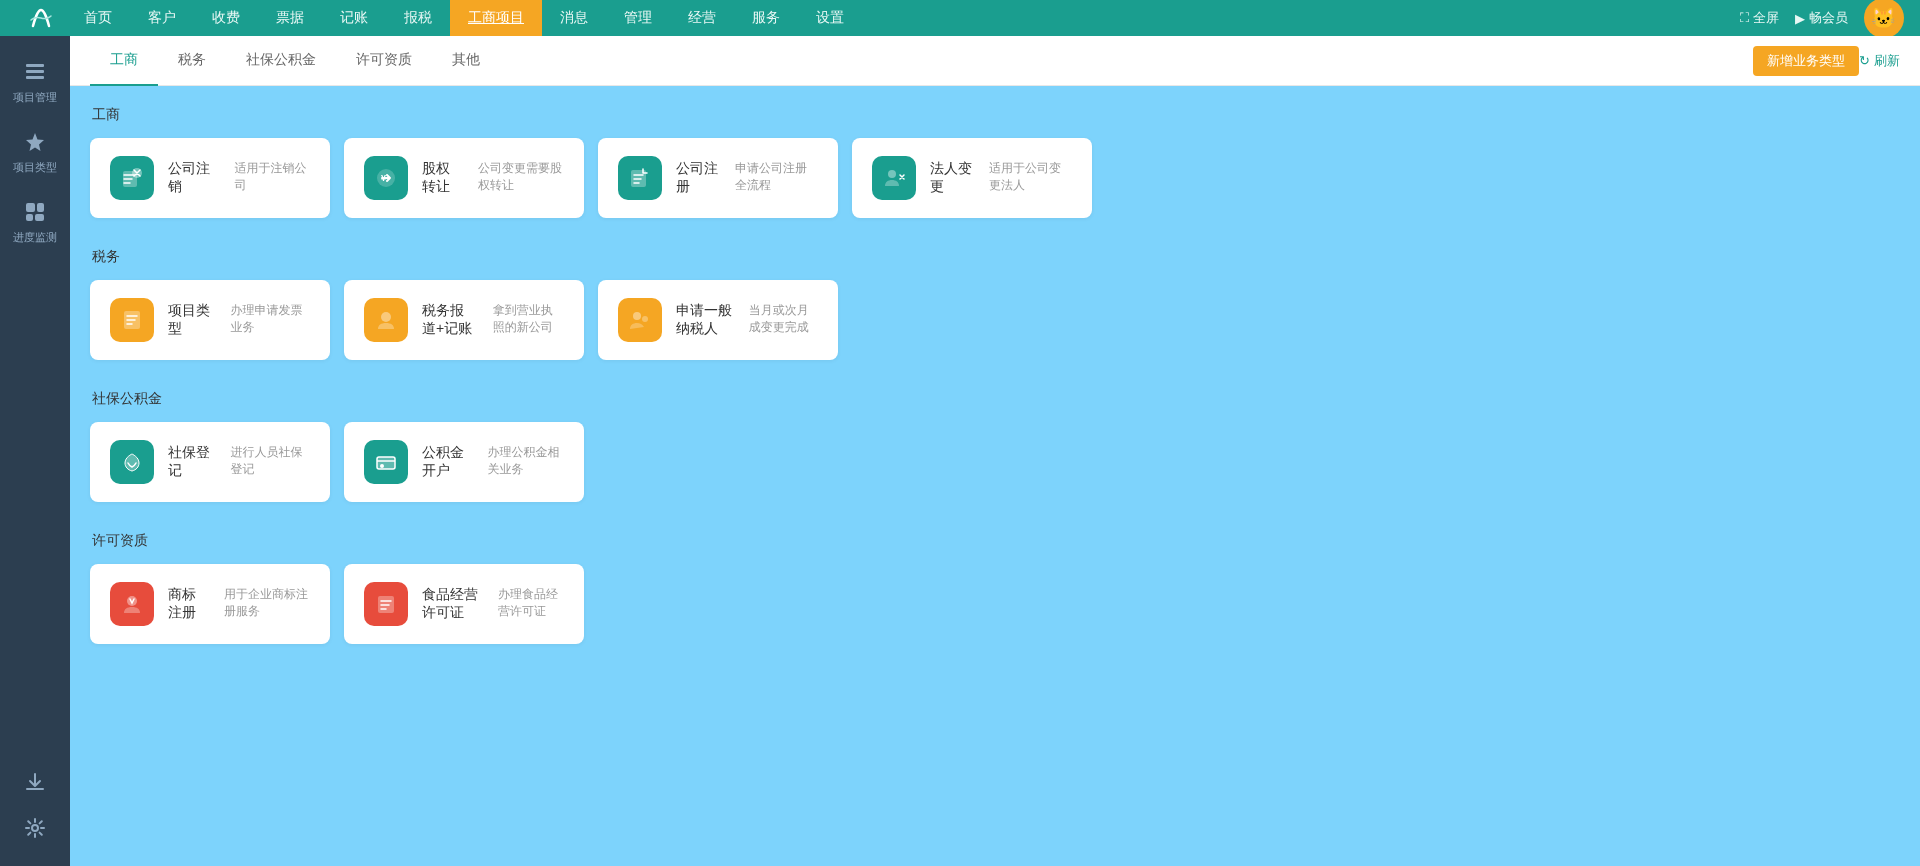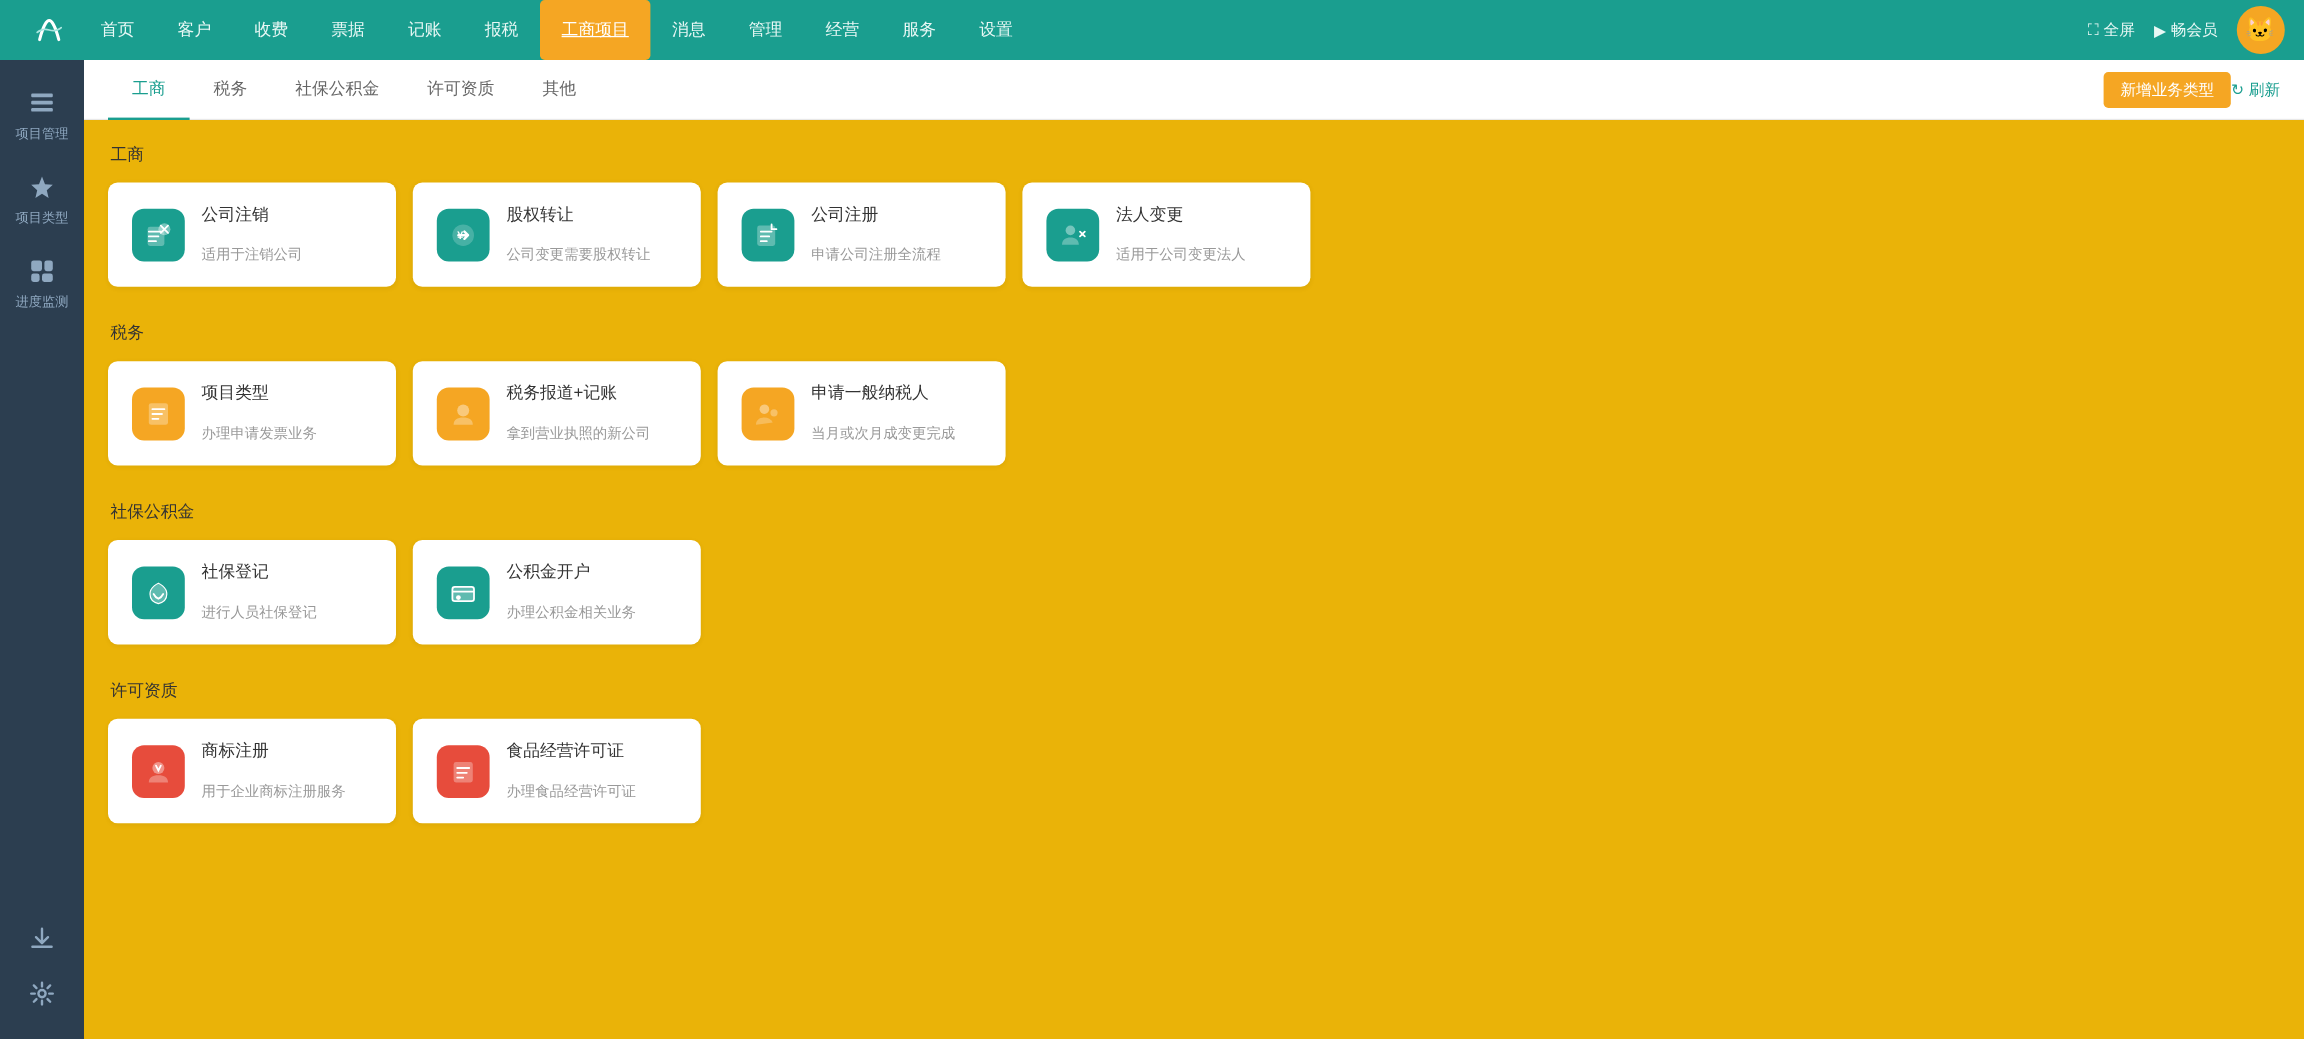--- a/index.html
+++ b/index.html
@@ -1,20 +1,20 @@
 <!DOCTYPE html>
 <html><head>
   <meta charset="utf-8">
   <style>
     * { margin: 0; padding: 0; box-sizing: border-box; }
     body { font-family: 'Microsoft YaHei', Arial, sans-serif; background: #f0f2f5; width: 1920px; height: 866px; overflow: hidden; display: flex; flex-direction: column; }
 
     
     .top-nav {
-      height: 50px;
+      height: 36px;
       background: #1a9e8f;
       display: flex;
       align-items: center;
       padding: 0 16px;
       flex-shrink: 0;
     }
     .top-nav-logo {
       width: 50px;
       display: flex;
       align-items: center;
@@ -124,21 +124,21 @@
       align-items: center;
       justify-content: center;
       color: #8fa8c0;
       font-size: 20px;
       cursor: pointer;
     }
 
     
     .content-area {
       flex: 1;
-      background: #eab308;
+      background: #7dd3fc;
       display: flex;
       flex-direction: column;
       overflow: hidden;
     }
 
     
     .tab-bar {
       background: white;
       display: flex;
       align-items: center;
@@ -232,21 +232,21 @@
       display: flex;
       align-items: center;
       justify-content: center;
       flex-shrink: 0;
       font-size: 22px;
       color: white;
     }
     .card-icon.teal { background: #1a9e8f; }
     .card-icon.orange { background: #f5a623; }
     .card-icon.red { background: #e74c3c; }
-    .card-text { display: flex; flex-direction: column; gap: 16px; }
+    .card-text { display: flex; flex-direction: row; gap: 16px; }
     .card-title { font-size: 14px; color: #333; font-weight: 500; }
     .card-desc { font-size: 12px; color: #999; }
   </style>
 </head>
 <body>
 
 <div class="top-nav">
   <div class="top-nav-logo">
     <svg viewBox="0 0 32 32" fill="none" xmlns="http://www.w3.org/2000/svg">
       <path d="M8 24 C8 24 12 8 16 8 C20 8 24 24 24 24" stroke="white" stroke-width="2.5" fill="none" stroke-linecap="round"></path>

